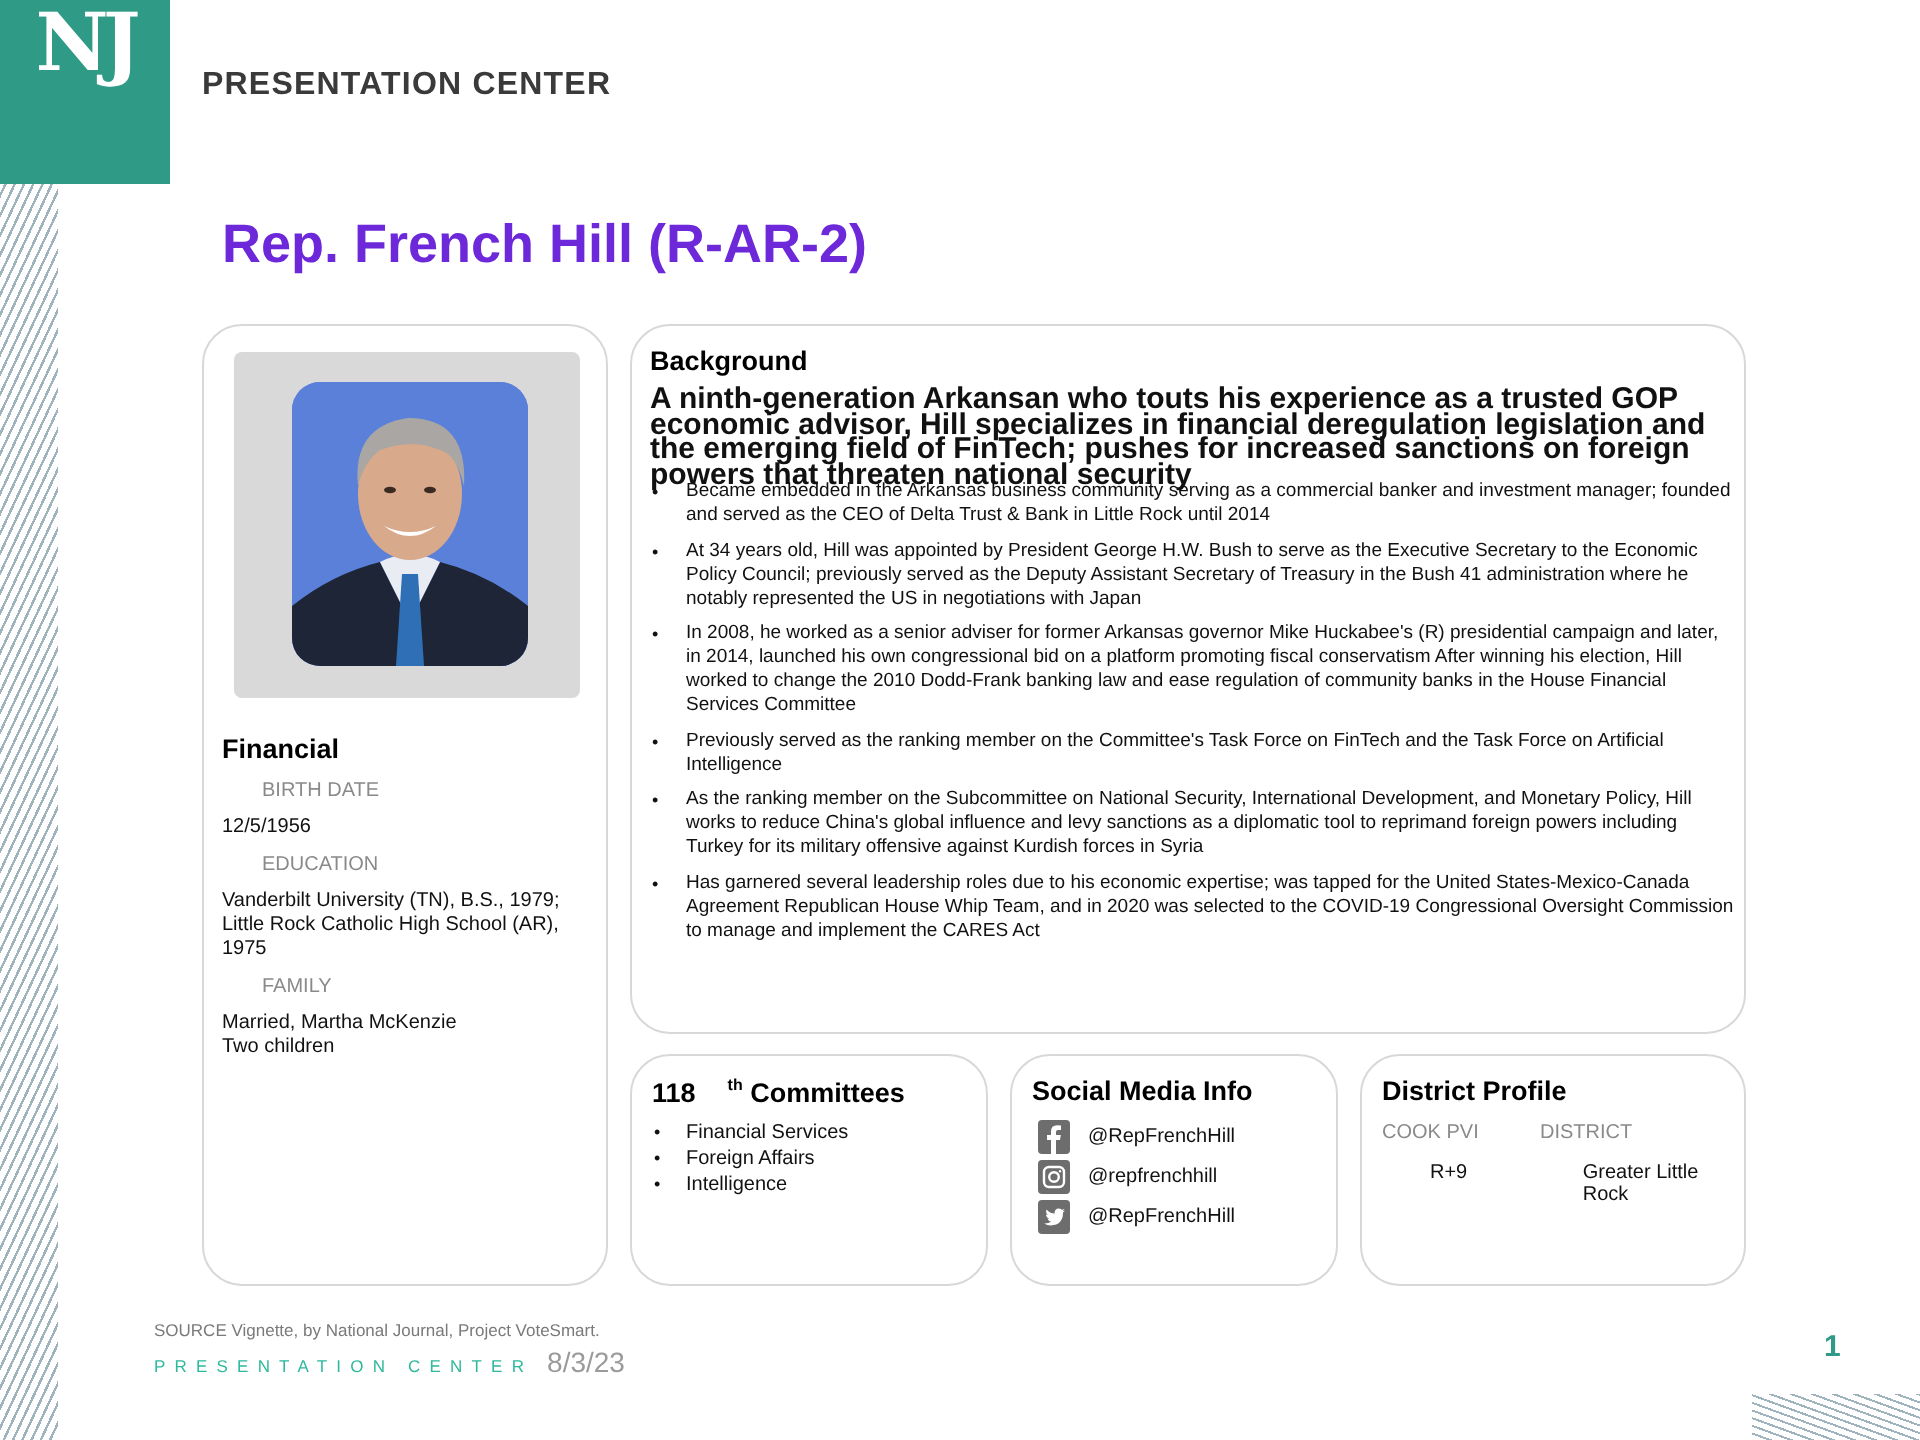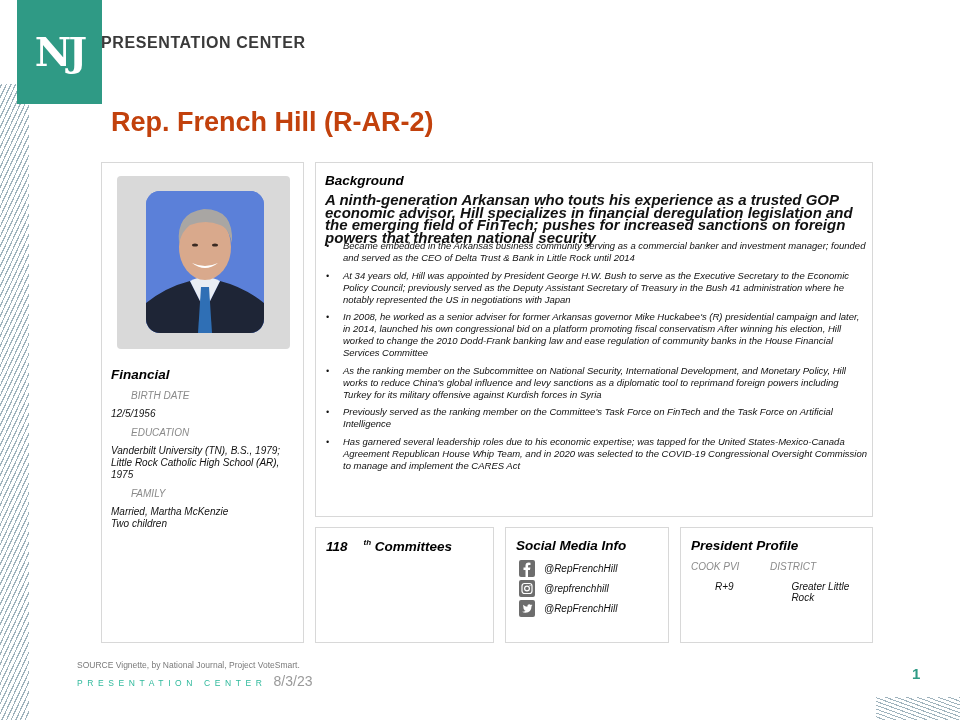--- a/index.html
+++ b/index.html
@@ -8,36 +8,36 @@
 
   .hatch-left {
     position: absolute; left: 0; top: 84px; width: 29px; height: 636px;
     background: repeating-linear-gradient(-65deg, #ffffff 0px, #ffffff 3px, #9fb3bd 3px, #9fb3bd 4.2px);
   }
   .hatch-br {
     position: absolute; left: 876px; top: 697px; width: 84px; height: 23px;
     background: repeating-linear-gradient(20deg, #ffffff 0px, #ffffff 2.6px, #9fb3bd 2.6px, #9fb3bd 3.6px);
   }
   .logo-box {
-    position: absolute; left: 17px; top: 0; width: 85px; height: 104px; background: #2f9a85;
-    display: flex; align-items: center; justify-content: center;
+    position: absolute; left: 0; top: 0; width: 85px; height: 92px; background: #2f9a85;
+    display: flex; align-items: flex-start; justify-content: center;
   }
   .logo-text {
     color: #fff; font-family: "DejaVu Serif", serif; font-weight: bold; font-size: 40px; letter-spacing: -3px;
     margin-top: -2px;
   }
   .brand-title {
     position: absolute; left: 101px; top: 34px; font-size: 16px; font-weight: bold; color: #3a3a3a; letter-spacing: 0.6px;
   }
   .page-title {
-    position: absolute; left: 111px; top: 107px; font-size: 27px; font-weight: bold; color: #c2410c;
+    position: absolute; left: 111px; top: 107px; font-size: 27px; font-weight: bold; color: #6d28d9;
   }
 
   .card {
-    position: absolute; background: #fff; border: 1px solid #d8d8d8; border-radius: 0; font-style: italic;
+    position: absolute; background: #fff; border: 1px solid #d8d8d8; border-radius: 20px;
   }
   .bio-card { left: 101px; top: 162px; width: 203px; height: 481px; }
   .photo-frame {
     position: absolute; left: 15px; top: 13px; width: 173px; height: 173px; background: #d9d9d9; border-radius: 4px;
   }
   .photo {
     position: absolute; left: 29px; top: 15px; width: 118px; height: 142px; border-radius: 14px; overflow: hidden;
     background: #5a7fd8;
   }
   .card-heading { font-size: 13.5px; font-weight: bold; color: #000; }
@@ -126,28 +126,33 @@
   </div>
 </div>
 
 <div class="card bg-card">
   <div class="card-heading bg-heading">Background</div>
   <div class="bg-summary">A ninth-generation Arkansan who touts his experience as a trusted GOP economic advisor, Hill specializes in financial deregulation legislation and the emerging field of FinTech; pushes for increased sanctions on foreign powers that threaten national security</div>
   <ul class="bg-bullets">
     <li>Became embedded in the Arkansas business community serving as a commercial banker and investment manager; founded and served as the CEO  of Delta Trust &amp; Bank in Little Rock until 2014</li>
     <li>At 34 years old, Hill was appointed by President George H.W. Bush to serve as the Executive Secretary to the Economic Policy Council; previously served as the Deputy Assistant Secretary of Treasury in the Bush 41 administration  where he notably represented the US in negotiations with Japan</li>
     <li>In 2008, he worked as a senior adviser for former Arkansas governor Mike Huckabee's (R) presidential campaign and later, in 2014, launched his own congressional bid on a platform promoting fiscal conservatism After winning his election, Hill worked to change the 2010 Dodd-Frank banking law and ease regulation of community banks in the House Financial Services Committee</li>
+    <li>Previously served as the ranking member on the Committee's Task Force on FinTech and the Task Force on Artificial Intelligence</li>
     <li>As the ranking member on the Subcommittee on National Security, International Development, and Monetary Policy, Hill works to reduce China's global influence and levy sanctions as a diplomatic tool to reprimand foreign powers including Turkey for its military offensive against Kurdish forces in Syria</li>
-    <li>Previously served as the ranking member on the Committee's Task Force on FinTech and the Task Force on Artificial Intelligence</li>
     <li>Has garnered several leadership roles due to his economic expertise; was tapped for the United States-Mexico-Canada Agreement Republican House Whip Team, and in 2020 was selected to the COVID-19 Congressional Oversight Commission  to manage and implement the CARES Act</li>
   </ul>
 </div>
 
 <div class="card com-card">
   <div class="card-heading small-heading"><span>118</span><sup>th</sup><span> Committees</span></div>
+  <ul class="com-list">
+    <li>Financial Services</li>
+    <li>Foreign Affairs</li>
+    <li>Intelligence</li>
+  </ul>
 </div>
 
 <div class="card soc-card">
   <div class="card-heading small-heading">Social Media Info</div>
   <div class="soc-list">
     <div class="soc-row">
       <span class="soc-icon">
         <svg width="16" height="17" viewBox="0 0 16 17">
             <path d="M9 17 V10 H11 L11.4 7.5 H9 V6 Q9 5 10 5 H11.5 V2.8 Q10.5 2.6 9.6 2.6 Q6.5 2.6 6.5 5.8 V7.5 H4.5 V10 H6.5 V17 Z" fill="#fff"></path>
           </svg>
@@ -169,21 +174,21 @@
         <svg width="16" height="17" viewBox="0 0 16 17">
             <path d="M13.5 5.2 Q12.9 5.5 12.3 5.6 Q13 5.1 13.2 4.4 Q12.6 4.8 11.9 4.9 Q11.2 4.2 10.3 4.2 Q8.4 4.3 8.3 6.3 L8.4 6.8 Q5.9 6.7 4.3 4.7 Q3.6 6.3 4.9 7.5 Q4.4 7.5 4 7.3 Q4.1 8.8 5.6 9.3 Q5.1 9.4 4.7 9.3 Q5.1 10.6 6.6 10.7 Q5.1 11.9 3 11.7 Q4.6 12.7 6.5 12.7 Q12.4 12.5 12.5 6.5 L12.5 6.2 Q13.1 5.8 13.5 5.2 Z" fill="#fff"></path>
           </svg>
       </span>
       <span class="soc-handle">@RepFrenchHill</span>
     </div>
   </div>
 </div>
 
 <div class="card dis-card">
-  <div class="card-heading small-heading">President Profile</div>
+  <div class="card-heading small-heading">District Profile</div>
   <div class="dis-labels">
     <span class="dis-col1">COOK PVI</span>
     <span>DISTRICT</span>
   </div>
   <div class="dis-values">
     <span class="dis-col1">R+9</span>
     <span>Greater Little Rock</span>
   </div>
 </div>
 

